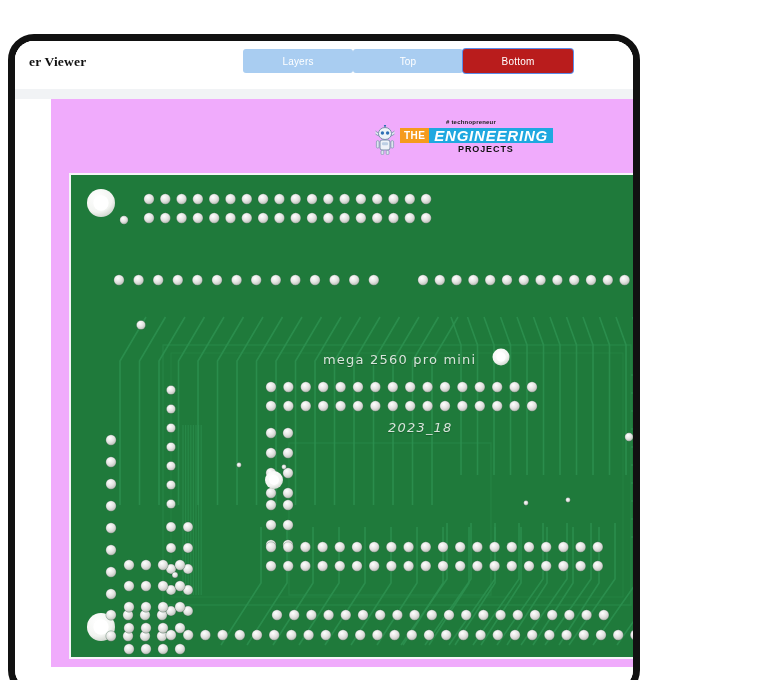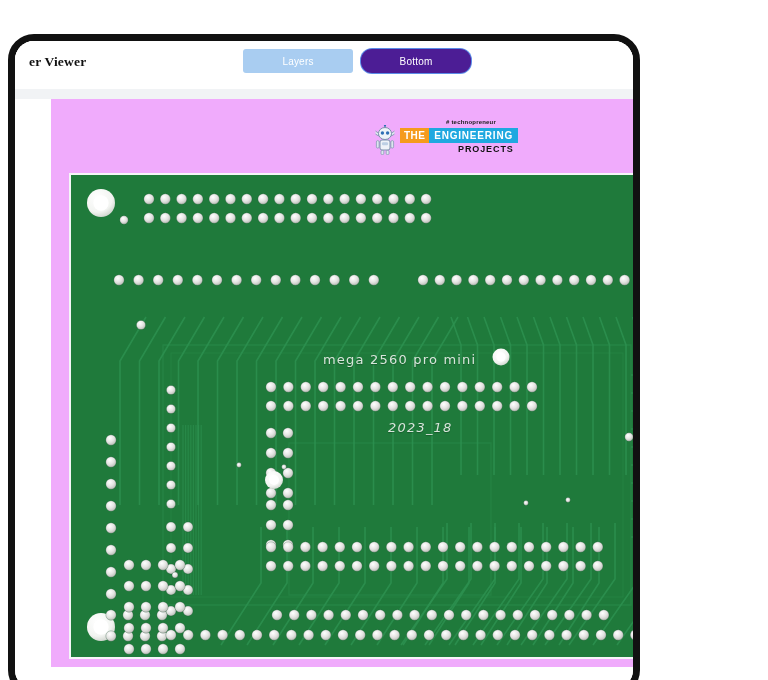--- a/index.html
+++ b/index.html
@@ -61,43 +61,41 @@
     color: #111111;
     letter-spacing: .2px;
     white-space: nowrap;
   }
 
   #layer-tabs {
     position: absolute;
     left: 228px;
     top: 8px;
     display: flex;
-    gap: 8px;
   }
   .layer-tab {
     width: 110px;
     height: 24px;
     border: none;
     border-radius: 3px;
     background: #a9cdf1;
     color: #ffffff;
     font-family: "Liberation Sans", sans-serif;
     font-size: 10px;
     letter-spacing: .2px;
     cursor: pointer;
     display: flex;
     align-items: center;
     justify-content: center;
     padding: 0;
   }
   .layer-tab.is-active {
-    background: #4c1d95;
+    background: #b91c1c;
     color: #ffffff;
     box-shadow: 0 0 0 1px #5b8ce8;
-    border-radius: 11px;
   }
 
   
   #header-rule {
     position: absolute;
     left: 0;
     top: 48px;
     width: 100%;
     height: 10px;
     background: #f1f3f5;
@@ -154,26 +152,27 @@
     font-size: 10px;
     font-weight: bold;
     letter-spacing: .4px;
     padding: 0 4px;
     display: flex;
     align-items: center;
   }
   #brand-engineering {
     background: #1fa8e0;
     color: #ffffff;
-    font-size: 10px;
+    font-size: 15px;
     font-weight: bold;
     letter-spacing: .8px;
     padding: 0 5px;
     display: flex;
     align-items: center;
+    font-style: italic;
   }
   #brand-projects {
     position: absolute;
     left: 86px;
     top: 25px;
     font-size: 9px;
     font-weight: bold;
     color: #111111;
     letter-spacing: .9px;
     text-align: right;
@@ -226,20 +225,21 @@
 <body>
 
 <div id="screen-frame">
   <div id="app-window">
 
     <div id="app-header">
       <div id="page-title">er Viewer</div>
 
       <div id="layer-tabs">
         <button class="layer-tab">Layers</button>
+        <button class="layer-tab">Top</button>
         <button class="layer-tab is-active">Bottom</button>
       </div>
     </div>
 
     <div id="header-rule"></div>
 
     <div id="viewer-canvas">
 
       <div id="brand-logo">
         <svg id="brand-robot" viewBox="0 0 26 30">

